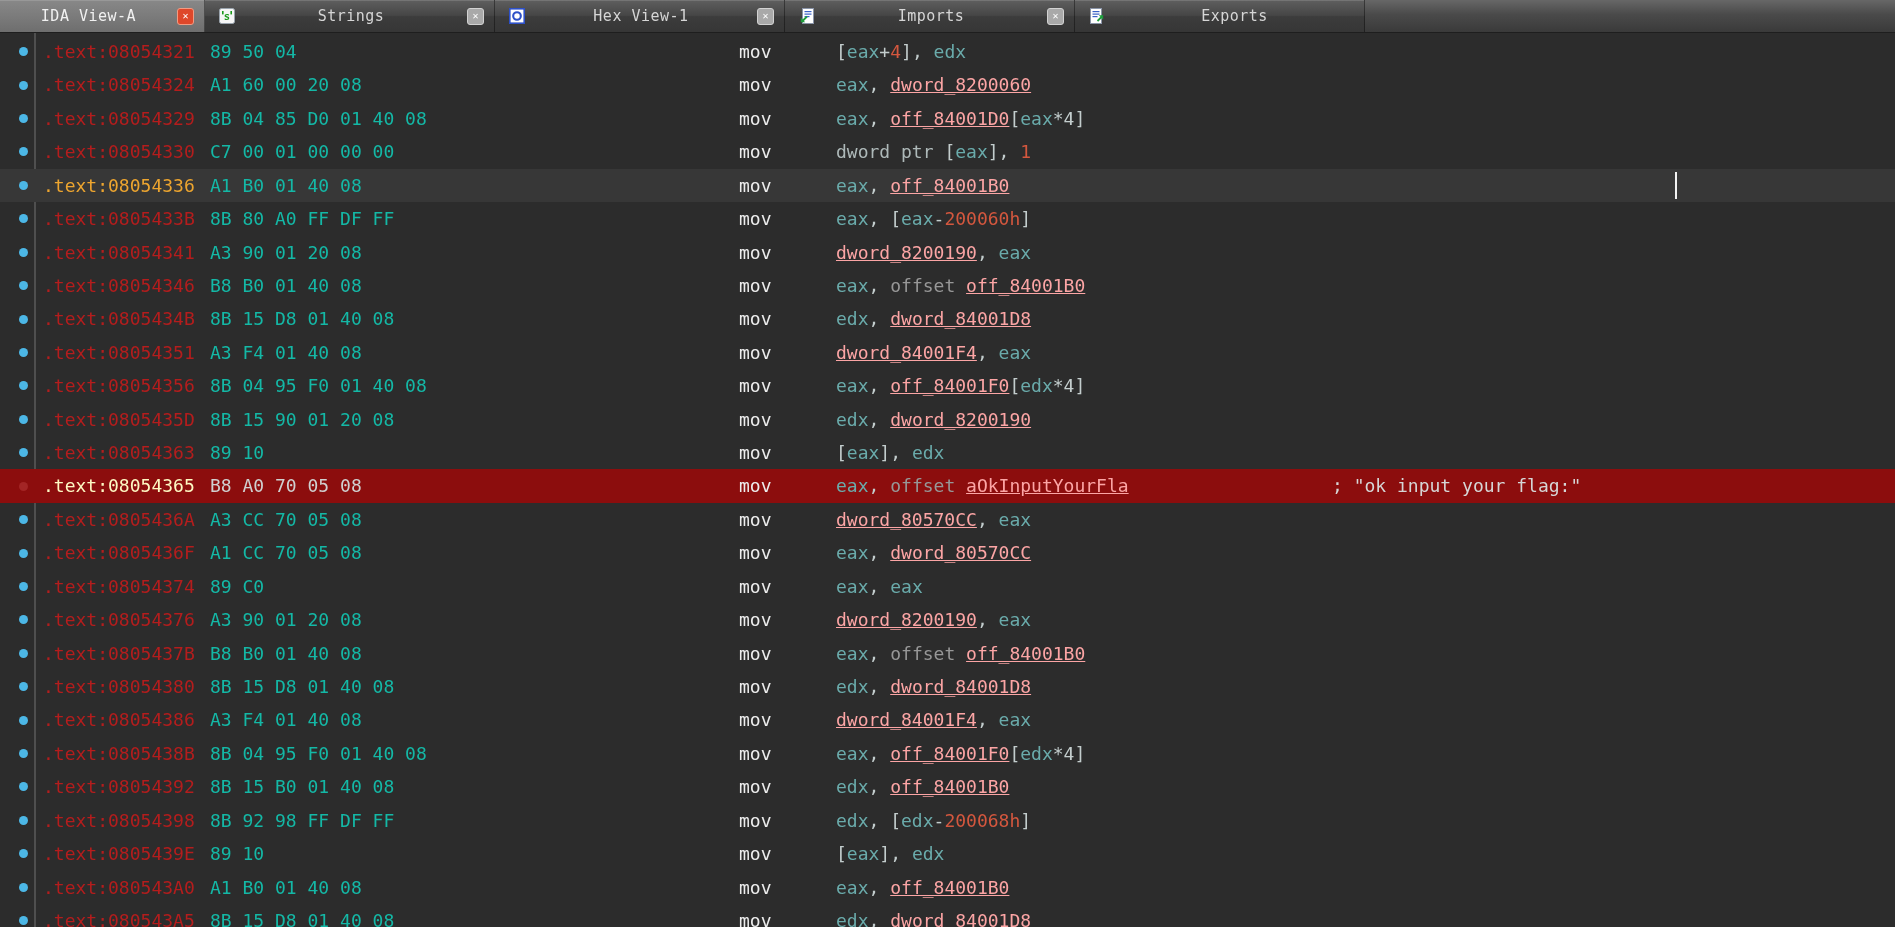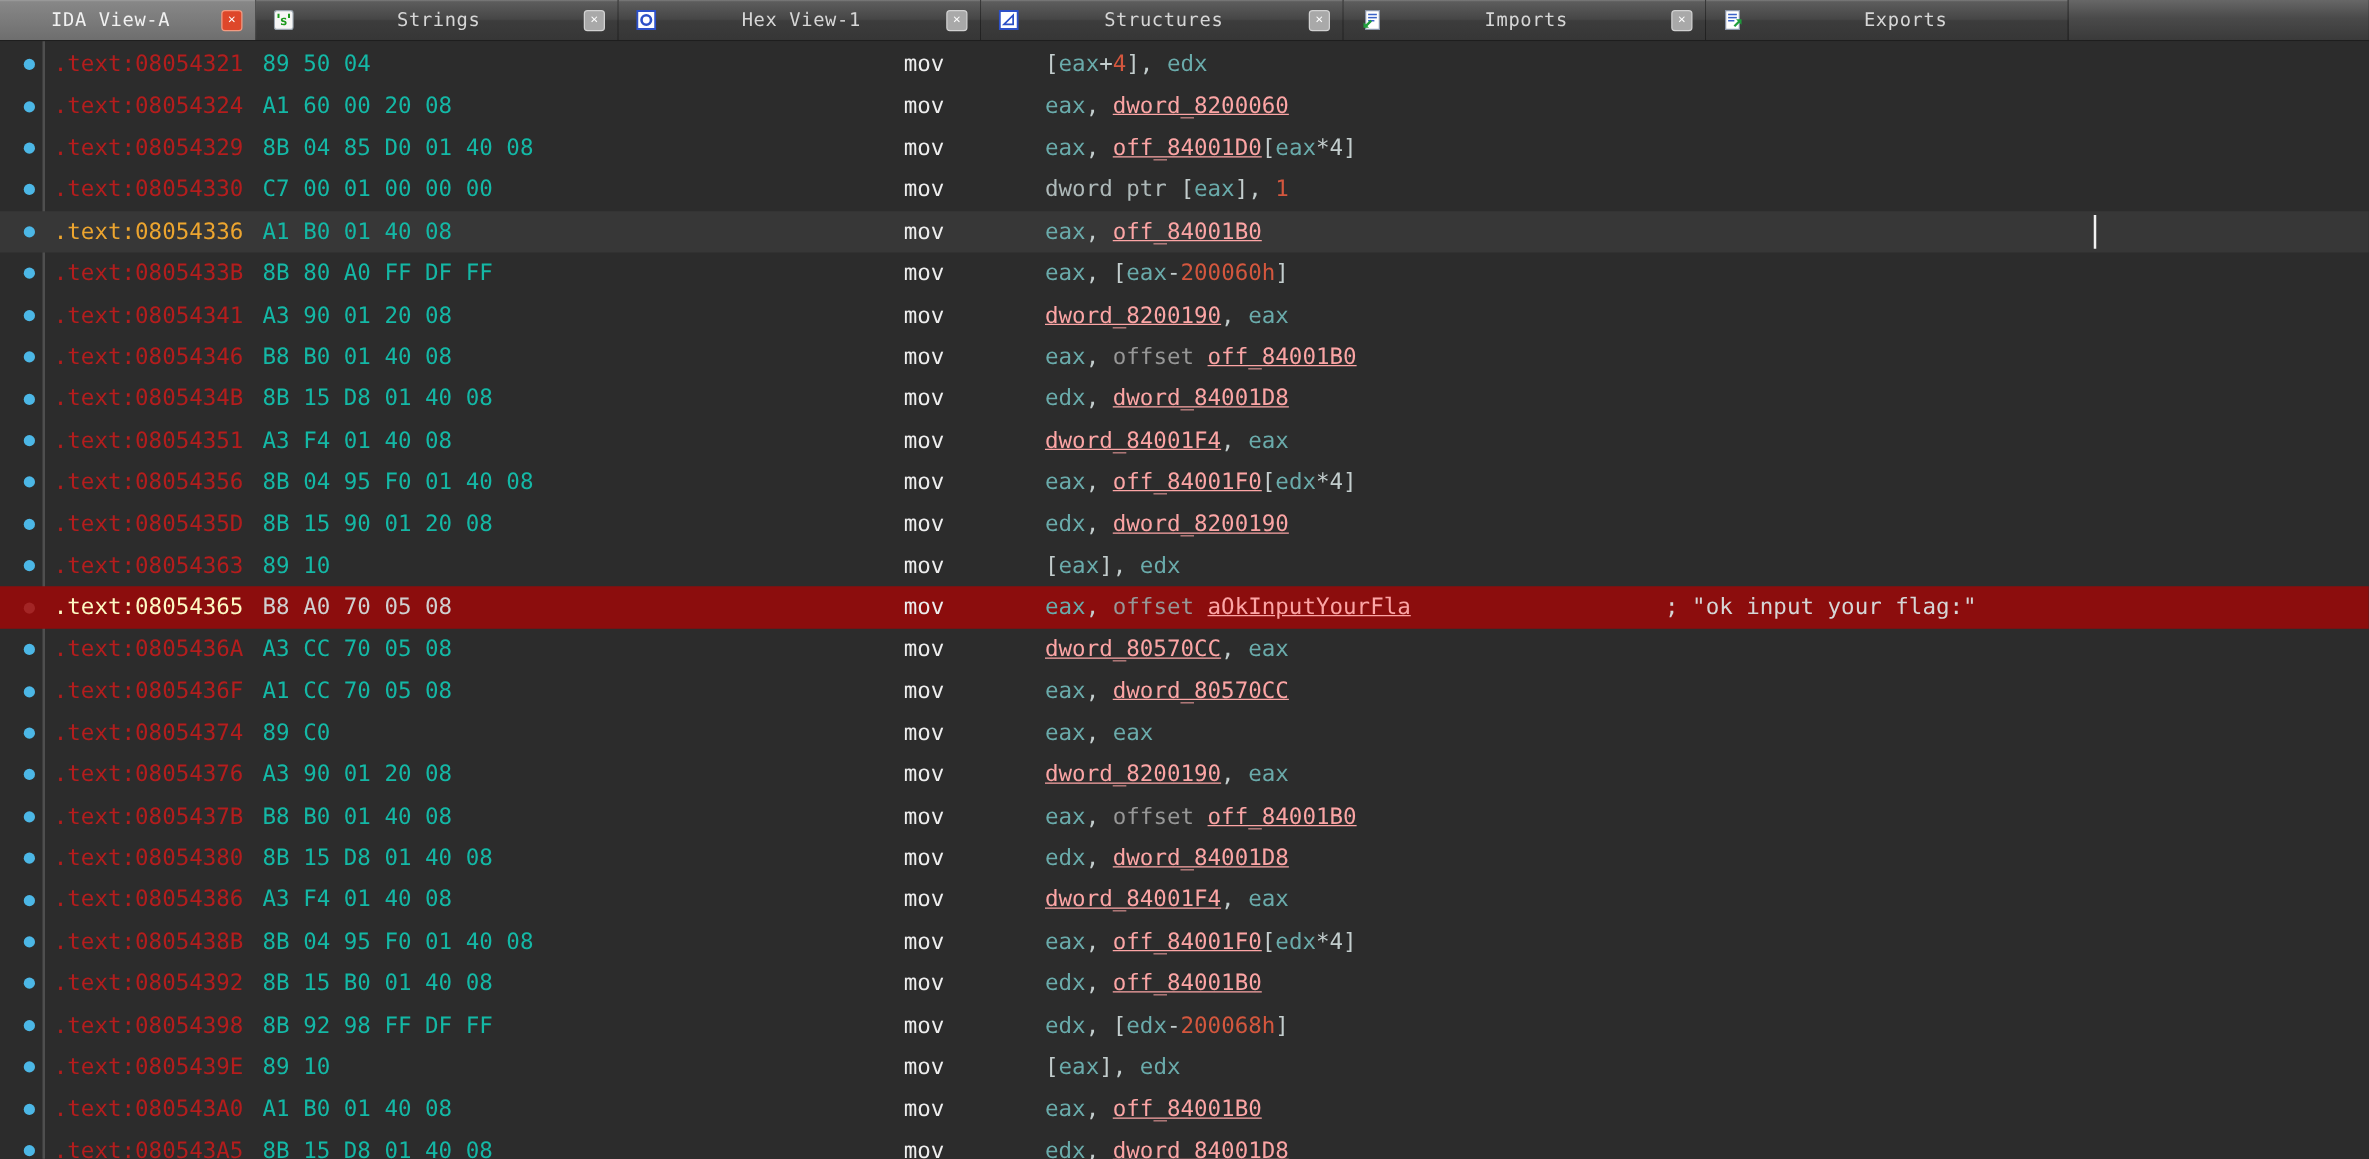--- a/index.html
+++ b/index.html
@@ -35,21 +35,21 @@
   .row.cur{background:#373737;}
   .row.hl{background:#8c0d0d;}
   .dot{position:absolute;left:19px;top:50%;margin-top:-4.5px;width:9px;height:9px;border-radius:50%;}
   .dot.blue{background:#4cb7e6;}
   .dot.red{background:#a32525;}
   .addr{position:absolute;left:43px;color:#b41d1d;}
   .row.cur .addr{color:#eda52f;}
   .row.hl  .addr{color:#fef9c3;}
   .bytes{position:absolute;left:210px;color:#14b8a6;}
   .row.hl .bytes{color:#d0d0d0;}
-  .mn{position:absolute;left:723px;color:#ededed;}
+  .mn{position:absolute;left:739px;color:#ededed;}
   .ops{position:absolute;left:836px;}
   .cmt{position:absolute;left:1332px;color:#d6d6d6;}
   .t-r{color:#6aabab;}   
   .t-m{color:#fca5a5;text-decoration:underline;}   
   .t-k{color:#979797;}   
   .t-w{color:#aeb9b9;}   
   .t-n{color:#d4573e;}   
   .t-p{color:#c3cdcd;}   
   .cursor{position:absolute;left:1675px;top:3px;width:2px;height:27px;background:#f2f2f2;}
 </style>
@@ -74,30 +74,20 @@
       <span class="tab-close gray"></span>
     </div>
     <div class="tab" style="width: 290px;">
       <span class="tab-icon">
         <svg width="16" height="16" viewBox="0 0 16 16">
           <rect x="0.8" y="0.8" width="14.4" height="14.4" fill="#ffffff" stroke="#2d50c8" stroke-width="1.6"></rect>
           <circle cx="8" cy="8" r="3.8" fill="none" stroke="#2d50c8" stroke-width="2.1"></circle>
         </svg>
       </span>
       <span class="tab-label">Hex View-1</span>
-      <span class="tab-close gray"></span>
-    </div>
-    <div class="tab" style="width: 290px;">
-      <span class="tab-icon">
-        <svg width="16" height="16" viewBox="0 0 16 16">
-          <rect x="0.8" y="0.8" width="14.4" height="14.4" fill="#ffffff" stroke="#2d50c8" stroke-width="1.6"></rect>
-          <path d="M11.5 4.2 v7.3 h-7.3 z" fill="none" stroke="#2d50c8" stroke-width="1.4"></path>
-        </svg>
-      </span>
-      <span class="tab-label">Structures</span>
       <span class="tab-close gray"></span>
     </div>
     <div class="tab" style="width: 290px;">
       <span class="tab-icon">
         <svg width="16" height="16" viewBox="0 0 16 16">
           <rect x="3.5" y="0.5" width="11" height="15" fill="#ffffff" stroke="#8a94a8"></rect>
           <rect x="5.5" y="3" width="7" height="1.2" fill="#3a62c8"></rect>
           <rect x="5.5" y="5.5" width="7" height="1.2" fill="#3a62c8"></rect>
           <rect x="5.5" y="8" width="5" height="1.2" fill="#3a62c8"></rect>
           <path d="M8 8.5 L3 13.5" stroke="#1f9e3c" stroke-width="1.8"></path>

